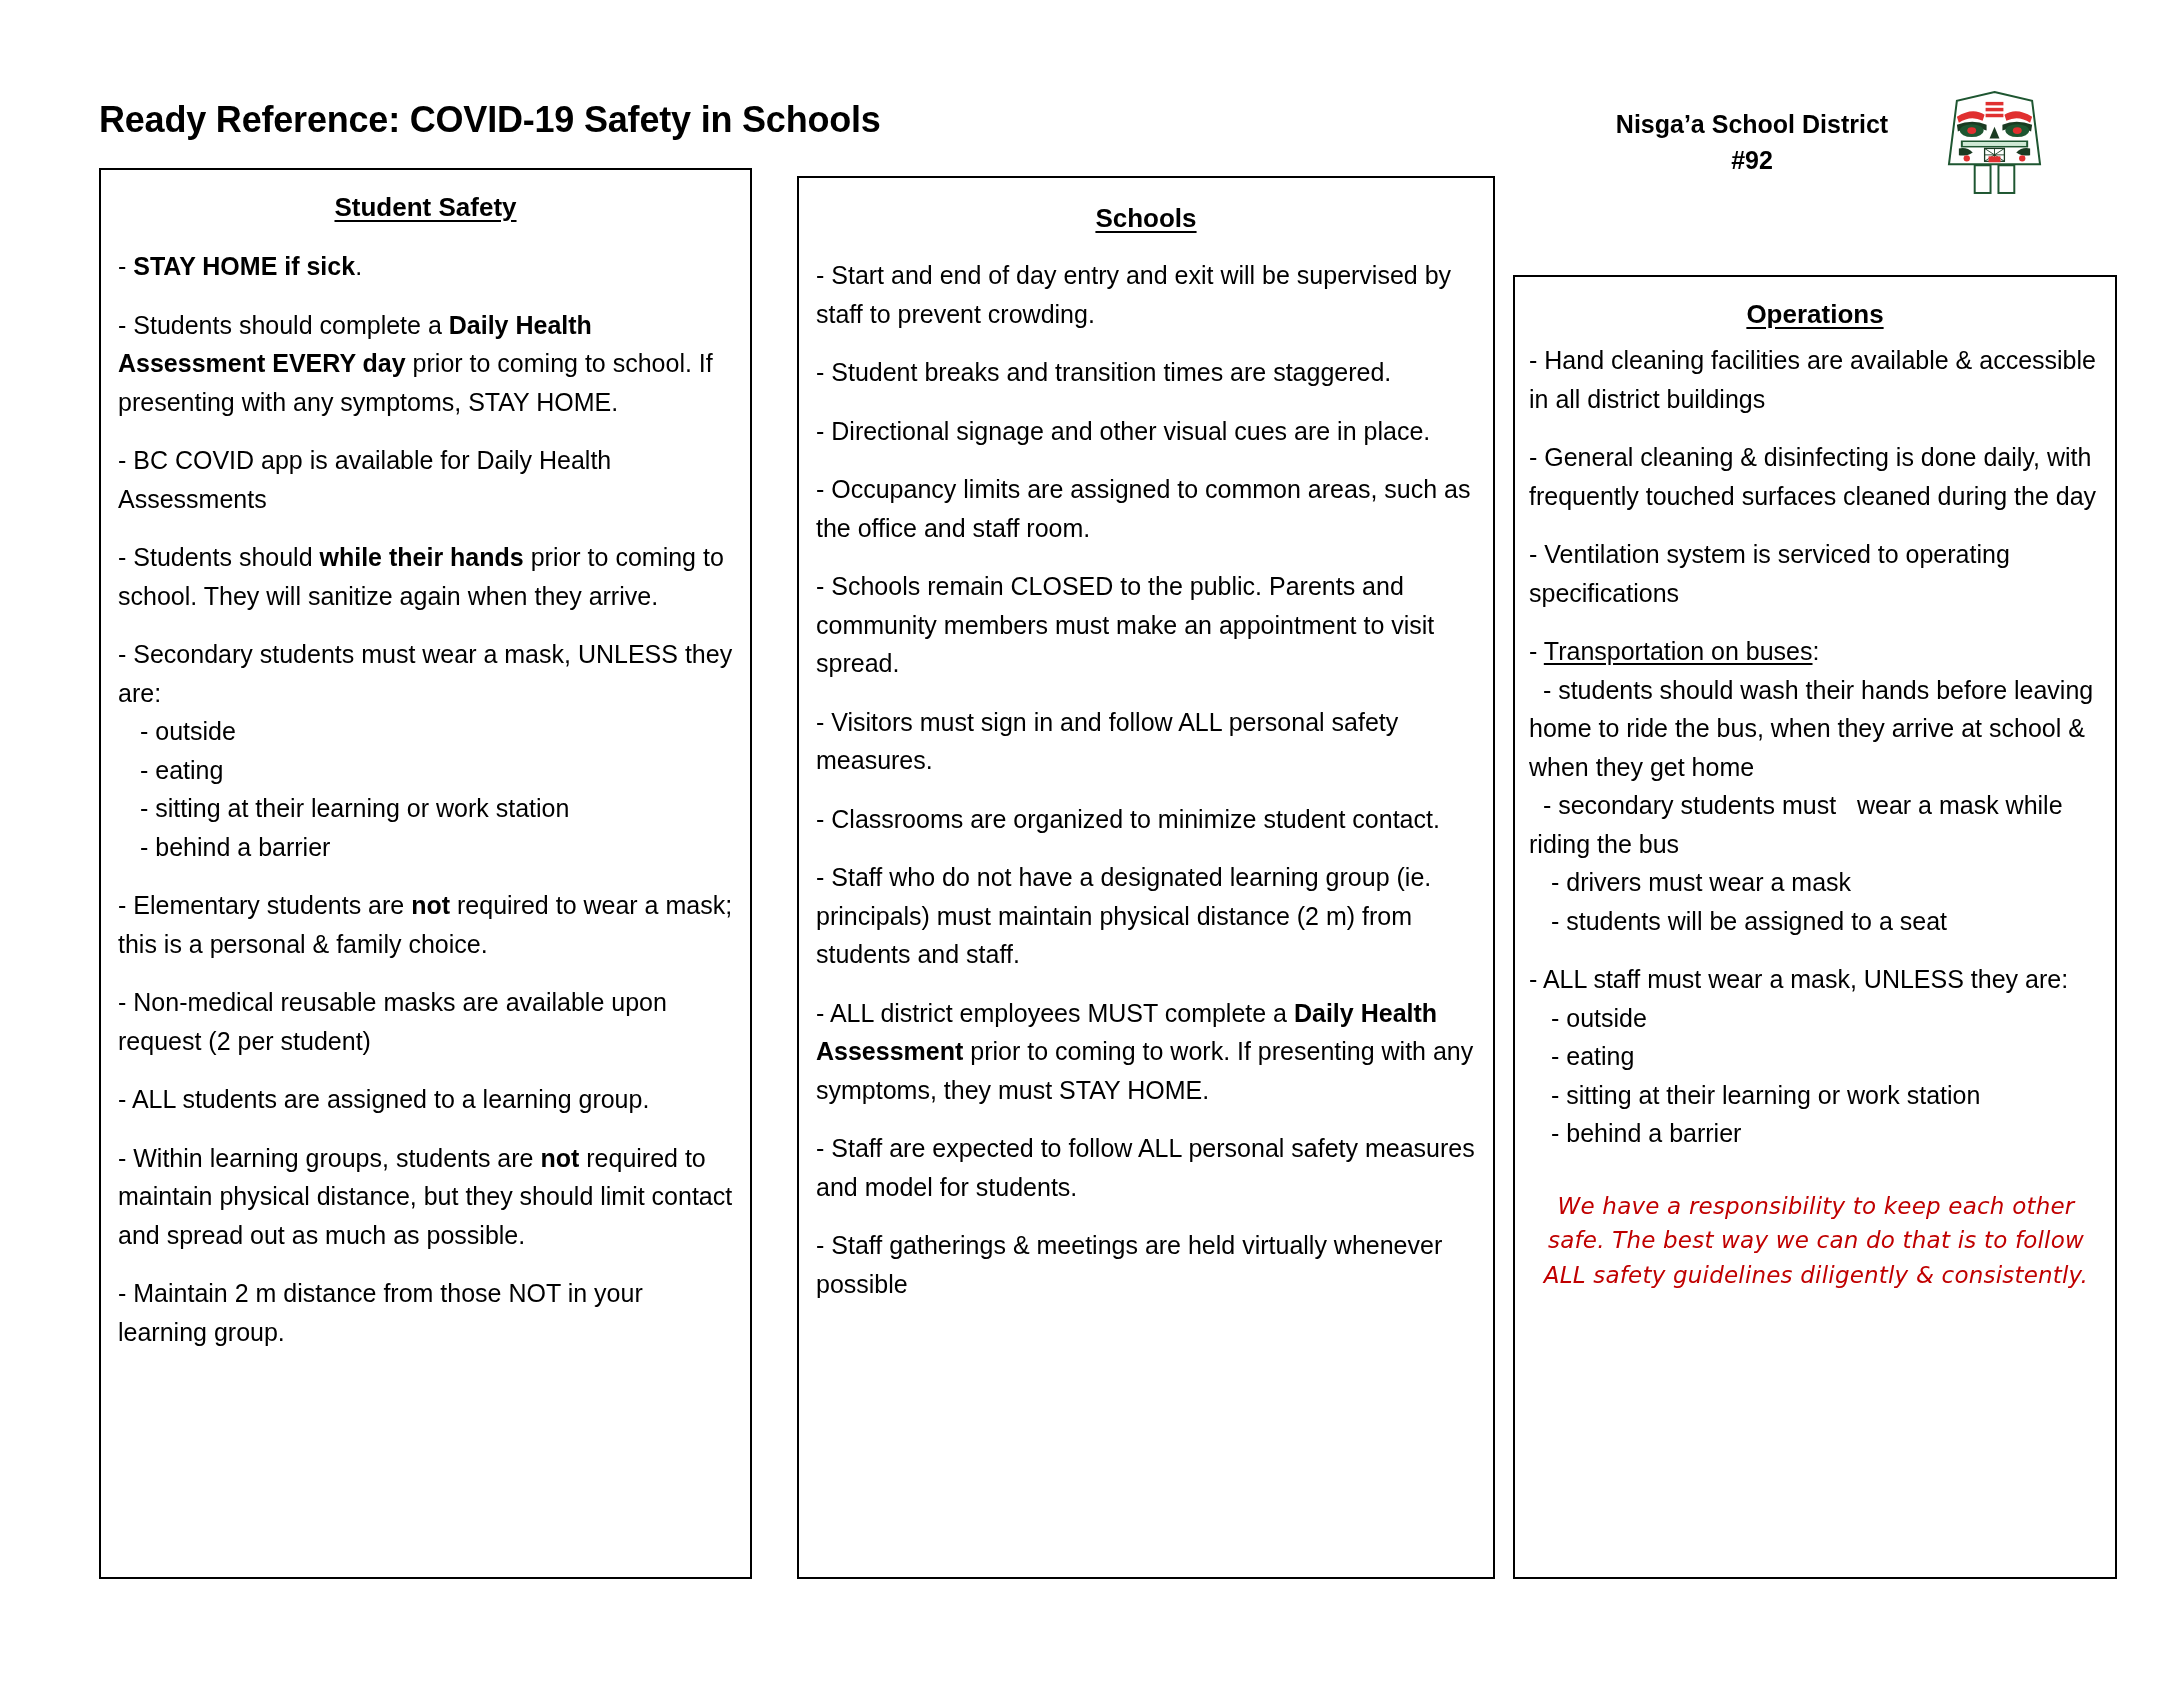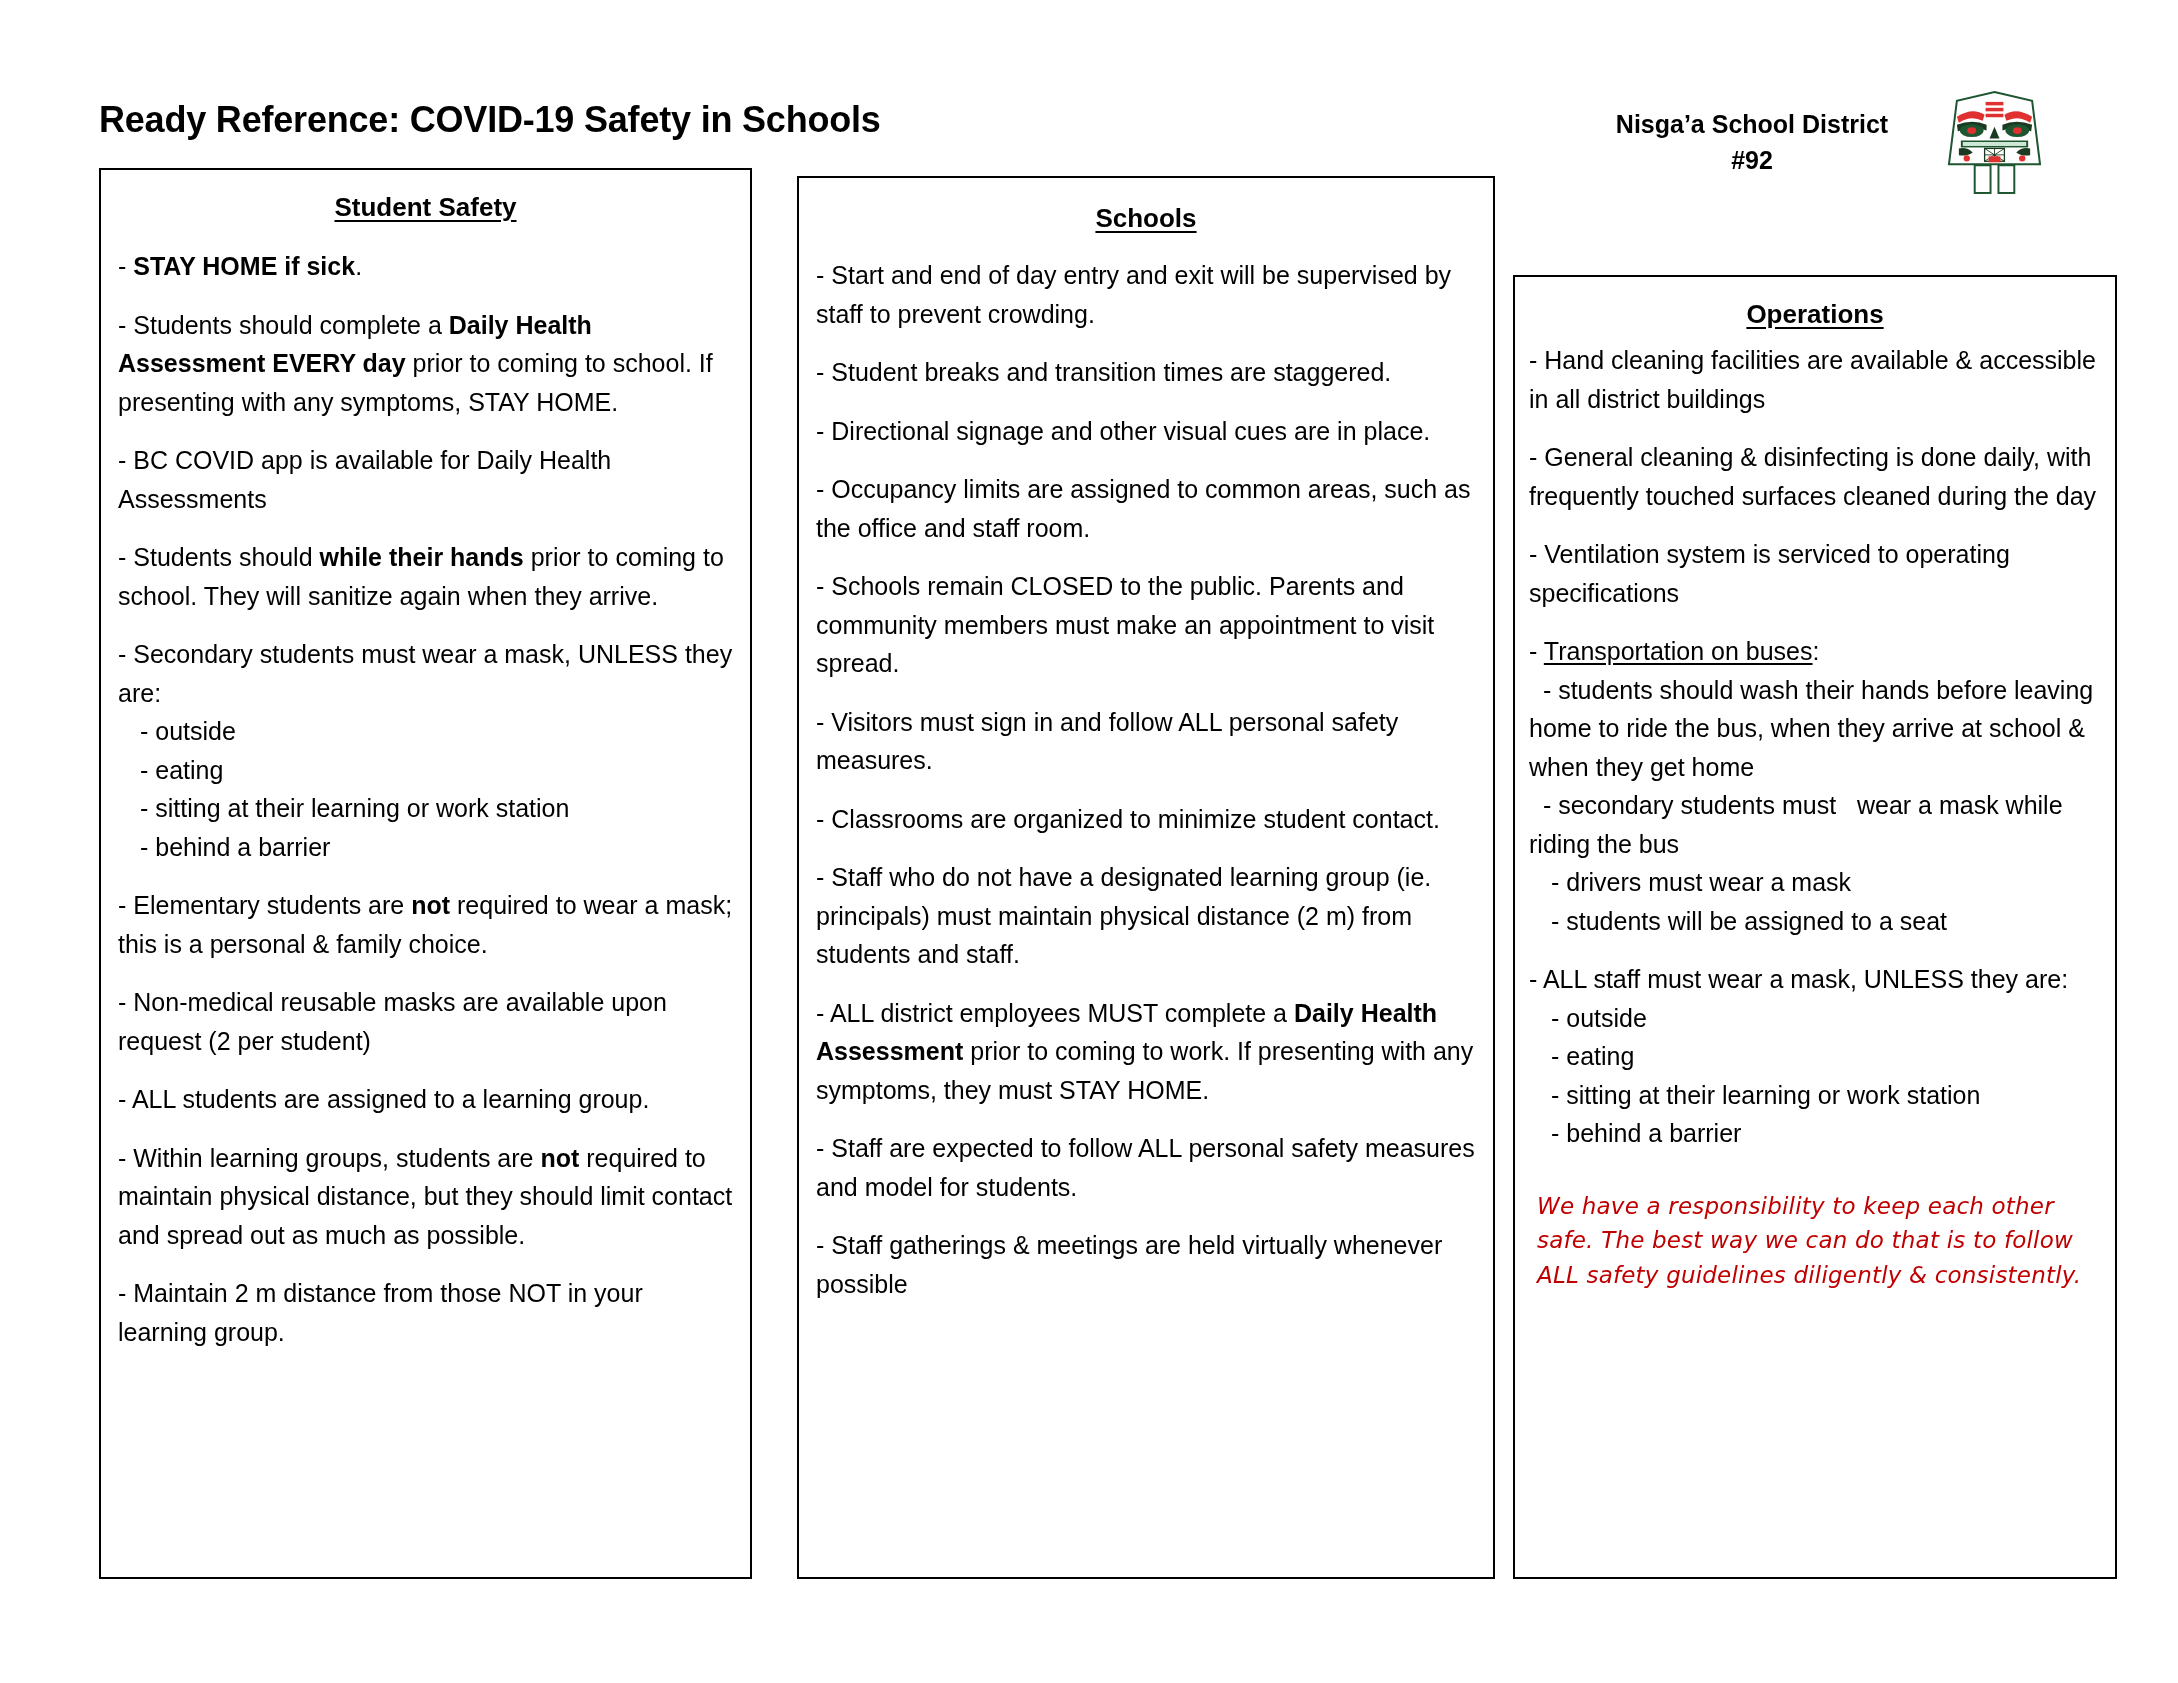--- a/index.html
+++ b/index.html
@@ -93,20 +93,21 @@
 
   #box-student .bullets    { margin: 24px 14px 0 17px; }
   #box-schools .bullets    { margin: 22px 8px 0 17px; }
   #box-operations .bullets { margin: 11px 14px 0 14px; }
 
   b { font-weight: bold; }
   u { text-decoration: underline; text-underline-offset: 3px; }
 
   .closing-note {
     margin: 36px 20px 0 22px;
+    text-align: center;
     font-family: "DejaVu Sans", sans-serif;
     font-size: 23px;
     line-height: 1.52;
     color: #c00000;
     font-style: italic;
     letter-spacing: 0.2px;
   }
 </style>
 </head>
 <body>

